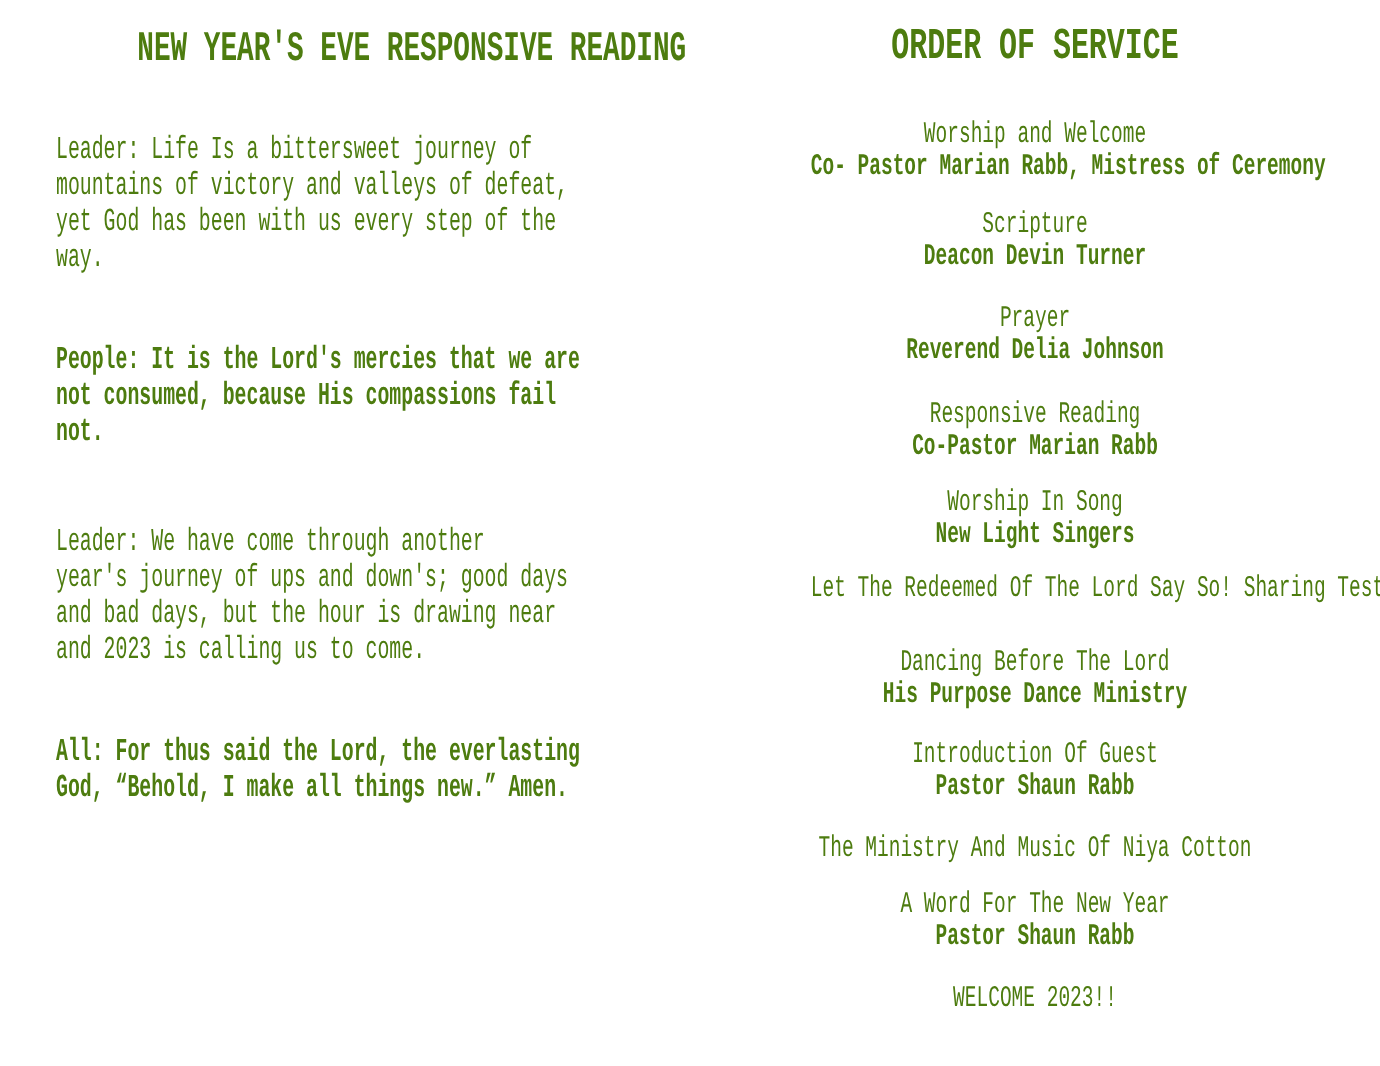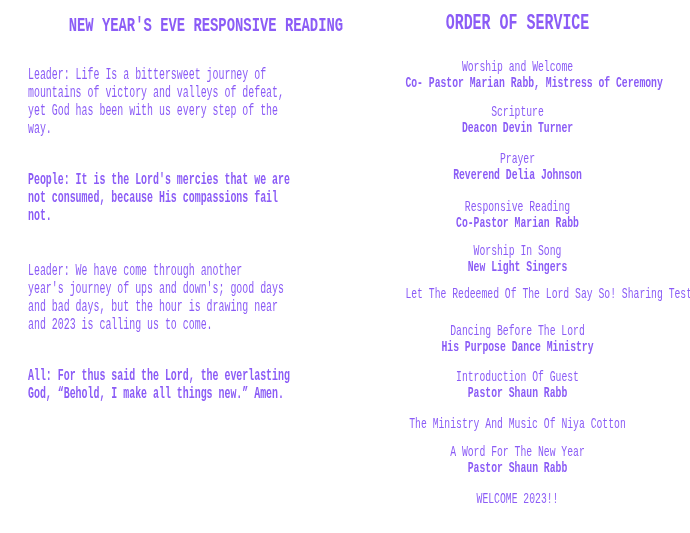--- a/index.html
+++ b/index.html
@@ -2,21 +2,21 @@
 <html><head>
 <meta charset="utf-8">
 <style>
   html, body { margin: 0; padding: 0; background: #ffffff; }
 
   .page {
     position: relative;
     width: 690px;
     height: 513px;
     background: #ffffff;
-    color: #8b5cf6;
+    color: #4d7c0f;
     font-family: "Liberation Mono", "DejaVu Sans Mono", monospace;
     overflow: hidden;
   }
 
   
   .col-title {
     position: absolute;
     margin: 0;
     font-weight: 700;
     font-size: 21px;

